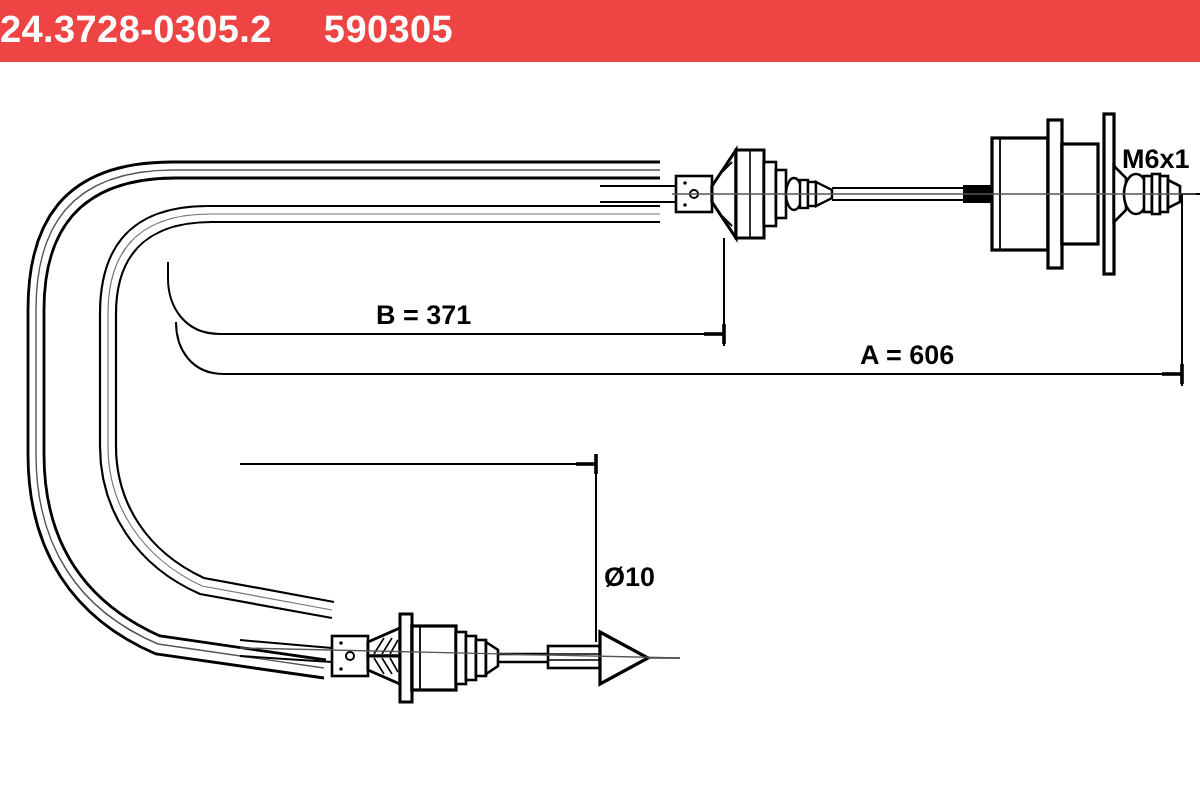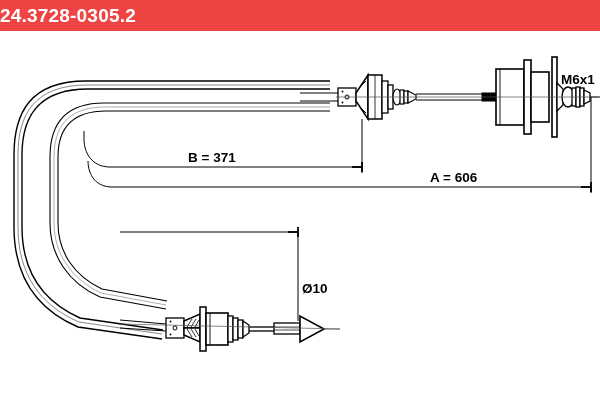--- a/index.html
+++ b/index.html
@@ -52,20 +52,21 @@
     fill: #000000;
   }
 </style>
 </head>
 <body>
 
 <div id="page">
 
   <div id="title-bar">
     <span class="title-text part-no">24.3728-0305.2</span>
+      <span class="title-text ref-no">590305</span>
   </div>
 
   <div id="drawing-wrap">
     <svg width="600" height="369" viewBox="0 0 600 369" xmlns="http://www.w3.org/2000/svg">
 
       <g fill="none" stroke="#000000" stroke-width="1.4">
 
         <path d="M 330 50 L 86 50 C 30 50 14 82 14 124 L 14 196
                  C 14 244 36 278 78 296 L 162 308"></path>
 

